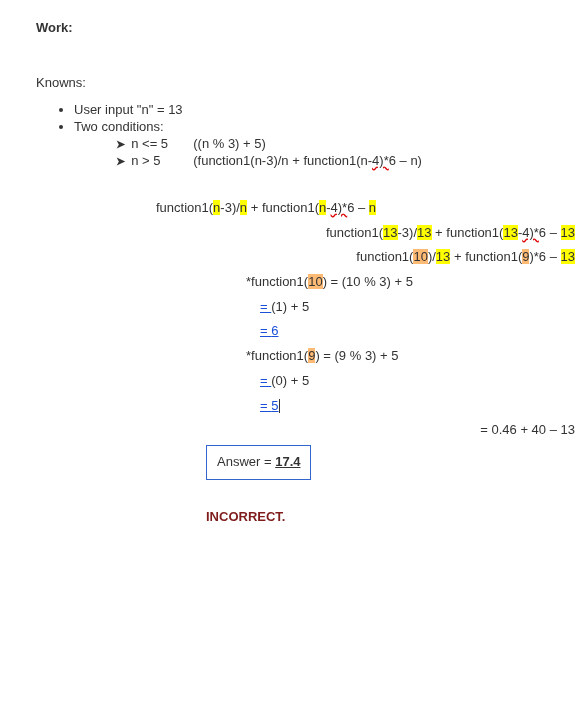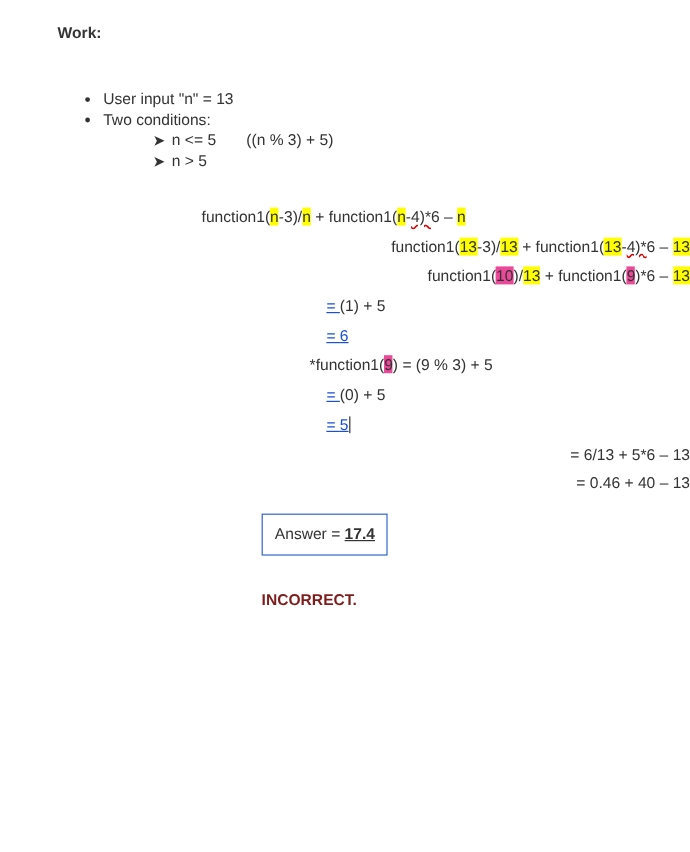--- a/index.html
+++ b/index.html
@@ -5,21 +5,21 @@
   html, body {
     margin: 0;
     padding: 0;
     width: 575px;
     background: #fff;
     font-family: Arial, Helvetica, sans-serif;
     font-size: 13px;
     color: #333;
   }
   .page {
-    padding: 20px 0 30px 48px;
+    padding: 20px 0 30px 36px;
     box-sizing: border-box;
     width: 575px;
   }
   .heading {
     font-weight: bold;
     margin-bottom: 40px;
   }
   .knowns-label {
     margin-bottom: 12px;
   }
@@ -49,39 +49,39 @@
   .cond-left {
     display: inline-block;
     width: 56px;
   }
   .wavy {
     text-decoration: underline;
     text-decoration-style: wavy;
     text-decoration-color: #d00;
   }
   .hl-yellow { background: #ffff00; }
-  .hl-green  { background: #ec4899; }
+  .hl-green  { background: #fdba74; }
   .blue-eq {
     color: #1a4fd8;
     text-decoration: underline;
   }
   .work-block {
     margin-top: 28px;
     margin-left: 120px;
     line-height: 1.9;
   }
   .work-line { white-space: nowrap; }
   .indent1 { margin-left: 50px; text-align: right; }
   .indent2 { margin-left: 90px; }
   .indent3 { margin-left: 104px; }
   .answer-box {
     display: inline-block;
     border: 1px solid #3366cc;
     padding: 4px 10px;
-    margin-top: 12px;
+    margin-top: 2px;
     margin-left: 50px;
   }
   .answer-box .val { font-weight: bold; text-decoration: underline; }
   .verdict {
     margin-top: 24px;
     margin-left: 50px;
     color: #7f1d1d;
     font-weight: bold;
     line-height: 2;
   }
@@ -93,55 +93,62 @@
     margin-left: 1px;
   }
 </style>
 </head>
 <body>
 
 <div class="page">
 
   <div class="heading">Work:</div>
 
+  <div class="knowns-label">Knowns:</div>
 
   <ul class="bullets">
     <li>
       <span>User input "n" = </span><span>13</span>
     </li>
     <li>Two conditions:</li>
   </ul>
 
   <div class="sub-conditions">
     <div class="sub-row">
       <span class="arrow-icon">➤</span>
       <span class="cond-left">n &lt;= 5</span>
       <span>((n % 3) + 5)</span>
     </div>
     <div class="sub-row">
       <span class="arrow-icon">➤</span>
       <span class="cond-left">n &gt; 5</span>
+      <span>
+        <span>(function1(n-3)/n + function1(n-</span><span class="wavy">4)*</span><span>6 – n)</span>
+      </span>
     </div>
   </div>
 
 
   <div class="work-block">
 
     <div class="work-line">
       <span>function1(</span><span class="hl-yellow">n</span><span>-3)/</span><span class="hl-yellow">n</span><span> + function1(</span><span class="hl-yellow">n</span><span>-</span><span class="wavy">4)*</span><span>6 – </span><span class="hl-yellow">n</span>
     </div>
 
     <div class="work-line indent1">
       <span>function1(</span><span class="hl-yellow">13</span><span>-3)/</span><span class="hl-yellow">13</span><span> + function1(</span><span class="hl-yellow">13</span><span>-</span><span class="wavy">4)*</span><span>6 – </span><span class="hl-yellow">13</span>
     </div>
 
     <div class="work-line indent1">
       <span>function1(</span><span class="hl-green">10</span><span>)/</span><span class="hl-yellow">13</span><span> + function1(</span><span class="hl-green">9</span><span>)*</span><span>6 – </span><span class="hl-yellow">13</span>
     </div>
 
+    <div class="work-line indent2">
+      <span>*function1(</span><span class="hl-green">10</span><span>) = (10 % 3) + 5</span>
+    </div>
 
     <div class="work-line indent3">
       <span class="blue-eq">=  </span><span>(1) + 5</span>
     </div>
 
     <div class="work-line indent3">
       <span class="blue-eq">=  </span><span class="blue-eq">6</span>
     </div>
 
     <div class="work-line indent2">
@@ -149,21 +156,20 @@
     </div>
 
     <div class="work-line indent3">
       <span class="blue-eq">=  </span><span>(0) + 5</span>
     </div>
 
     <div class="work-line indent3">
       <span class="blue-eq">=  </span><span class="blue-eq">5</span><span class="cursor-bar"></span>
     </div>
 
-    <div class="work-line indent1">= 6/13 + 5*6 – 13</div>
     <div class="work-line indent1">= 0.46 + 40 – 13</div>
 
     <div class="answer-box">
       <span>Answer = </span><span class="val">17.4</span>
     </div>
 
     <div class="verdict">
       <div>INCORRECT.</div>
     </div>
 

